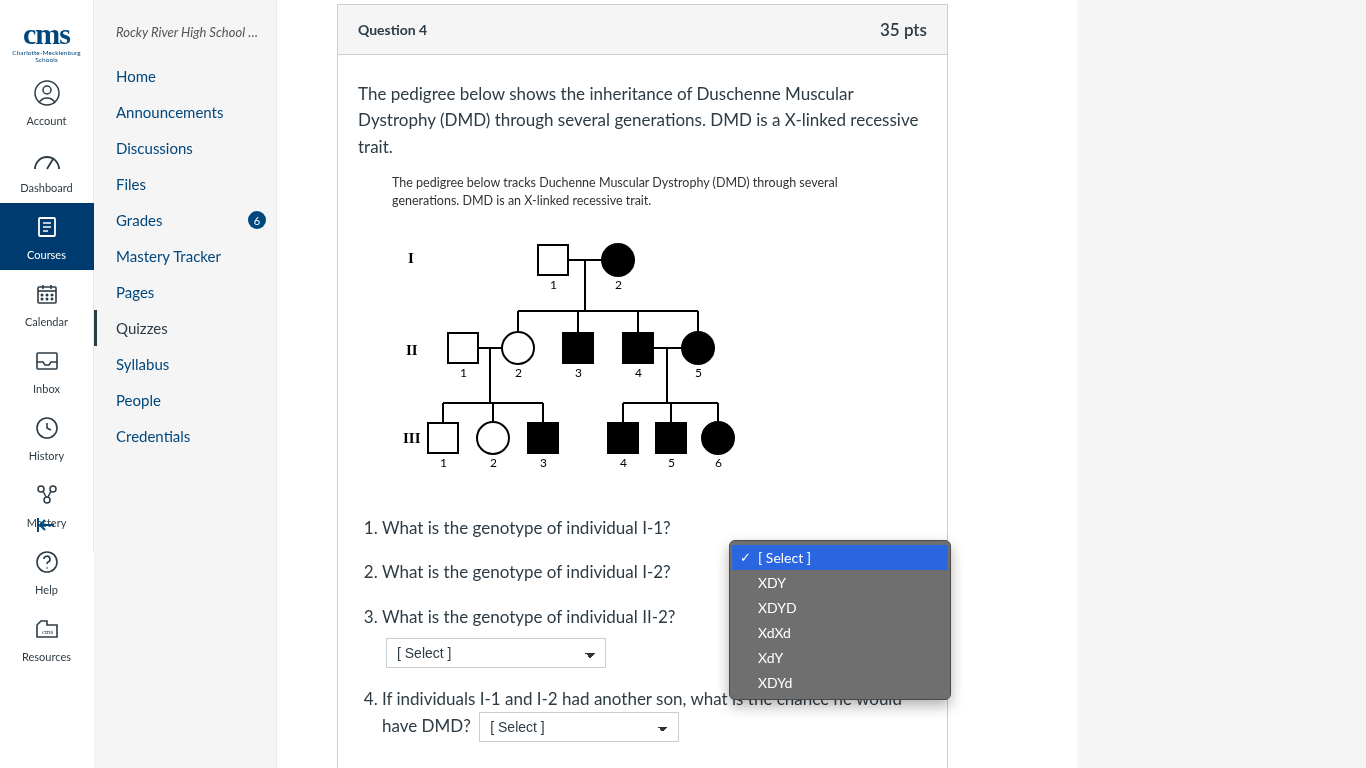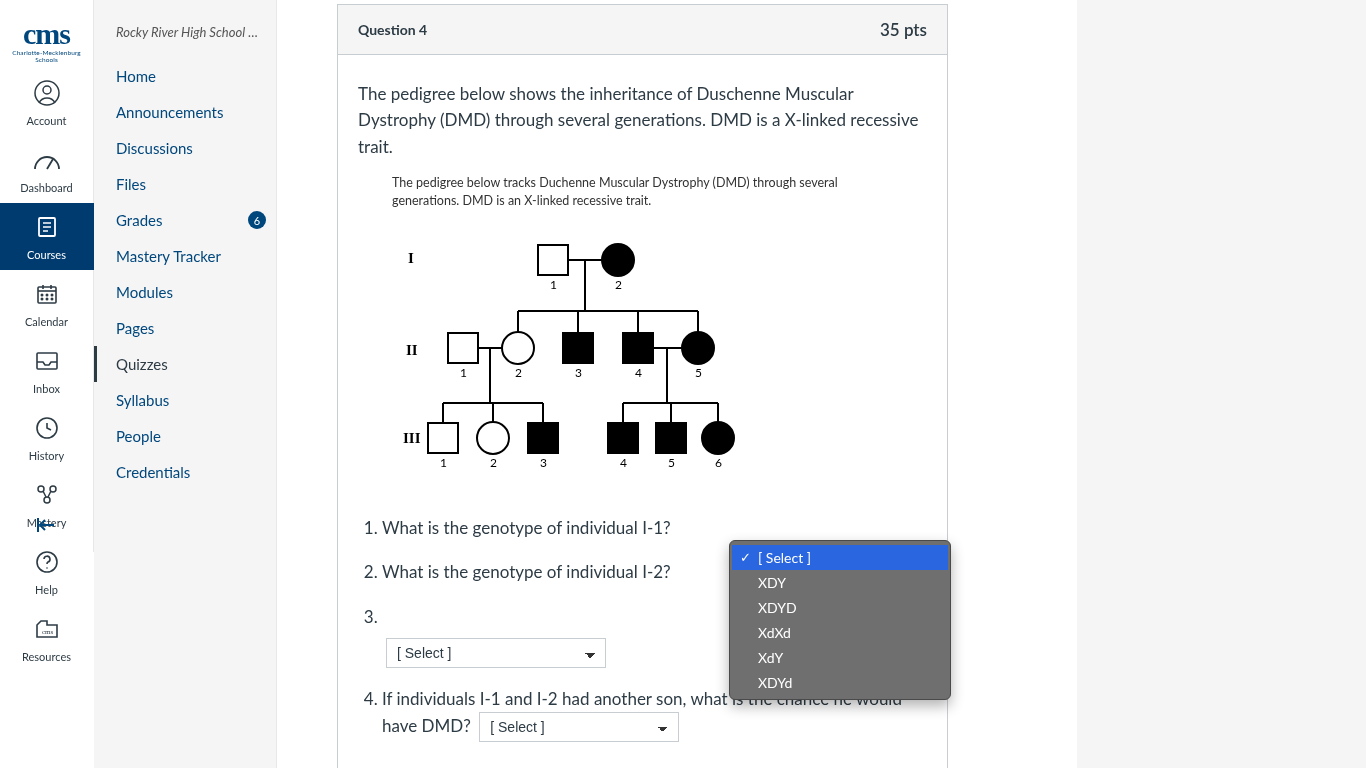--- a/index.html
+++ b/index.html
@@ -356,21 +356,20 @@
 
 <aside class="course-nav">
   <div class="course-crumb">Rocky River High School - 24-2…</div>
   <ul class="cnav-list" id="cnav-list">
       <li class="cnav-item"><span>Home</span></li>
       <li class="cnav-item"><span>Announcements</span></li>
       <li class="cnav-item"><span>Discussions</span></li>
       <li class="cnav-item"><span>Files</span></li>
       <li class="cnav-item"><span>Grades</span><span class="cnav-badge">6</span></li>
       <li class="cnav-item"><span>Mastery Tracker</span></li>
-      <li class="cnav-item"><span>Modules</span></li>
       <li class="cnav-item"><span>Pages</span></li>
       <li class="cnav-item active"><span>Quizzes</span></li>
       <li class="cnav-item"><span>Syllabus</span></li>
       <li class="cnav-item"><span>People</span></li>
       <li class="cnav-item"><span>Credentials</span></li>
     </ul>
 </aside>
 
 <span class="flag-icon">
   <svg width="24" height="20" viewBox="0 0 24 20" stroke="#00477d" fill="none" stroke-width="1.6">
@@ -448,21 +447,21 @@
       </div>
 
       <ol class="subq-list">
         <li>
           <span>What is the genotype of individual I-1?</span>
         </li>
         <li>
           <span>What is the genotype of individual I-2?</span>
         </li>
         <li>
-          <br>
+          <span>What is the genotype of individual II-2?</span><br>
           <span class="inline-select">
             <select class="sel block">
               <option>[ Select ]</option>
             </select>
           </span>
         </li>
         <li>
           <span>If individuals I-1 and I-2 had another son, what is the chance he would have DMD?</span>
           <span class="inline-select">
             <select class="sel" style="min-width:200px;">

